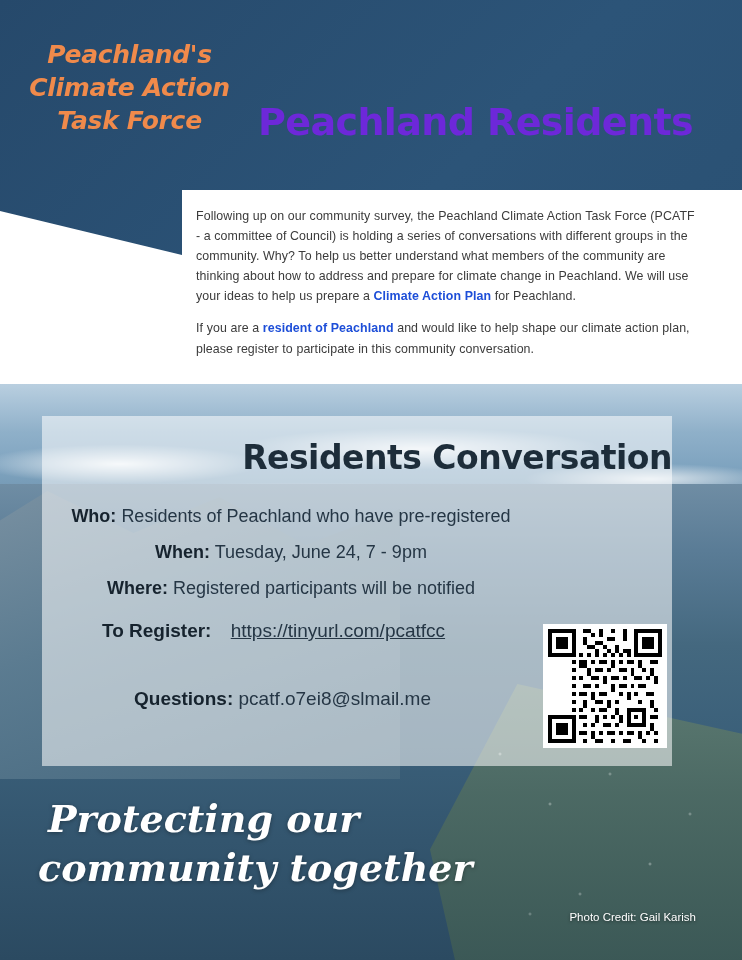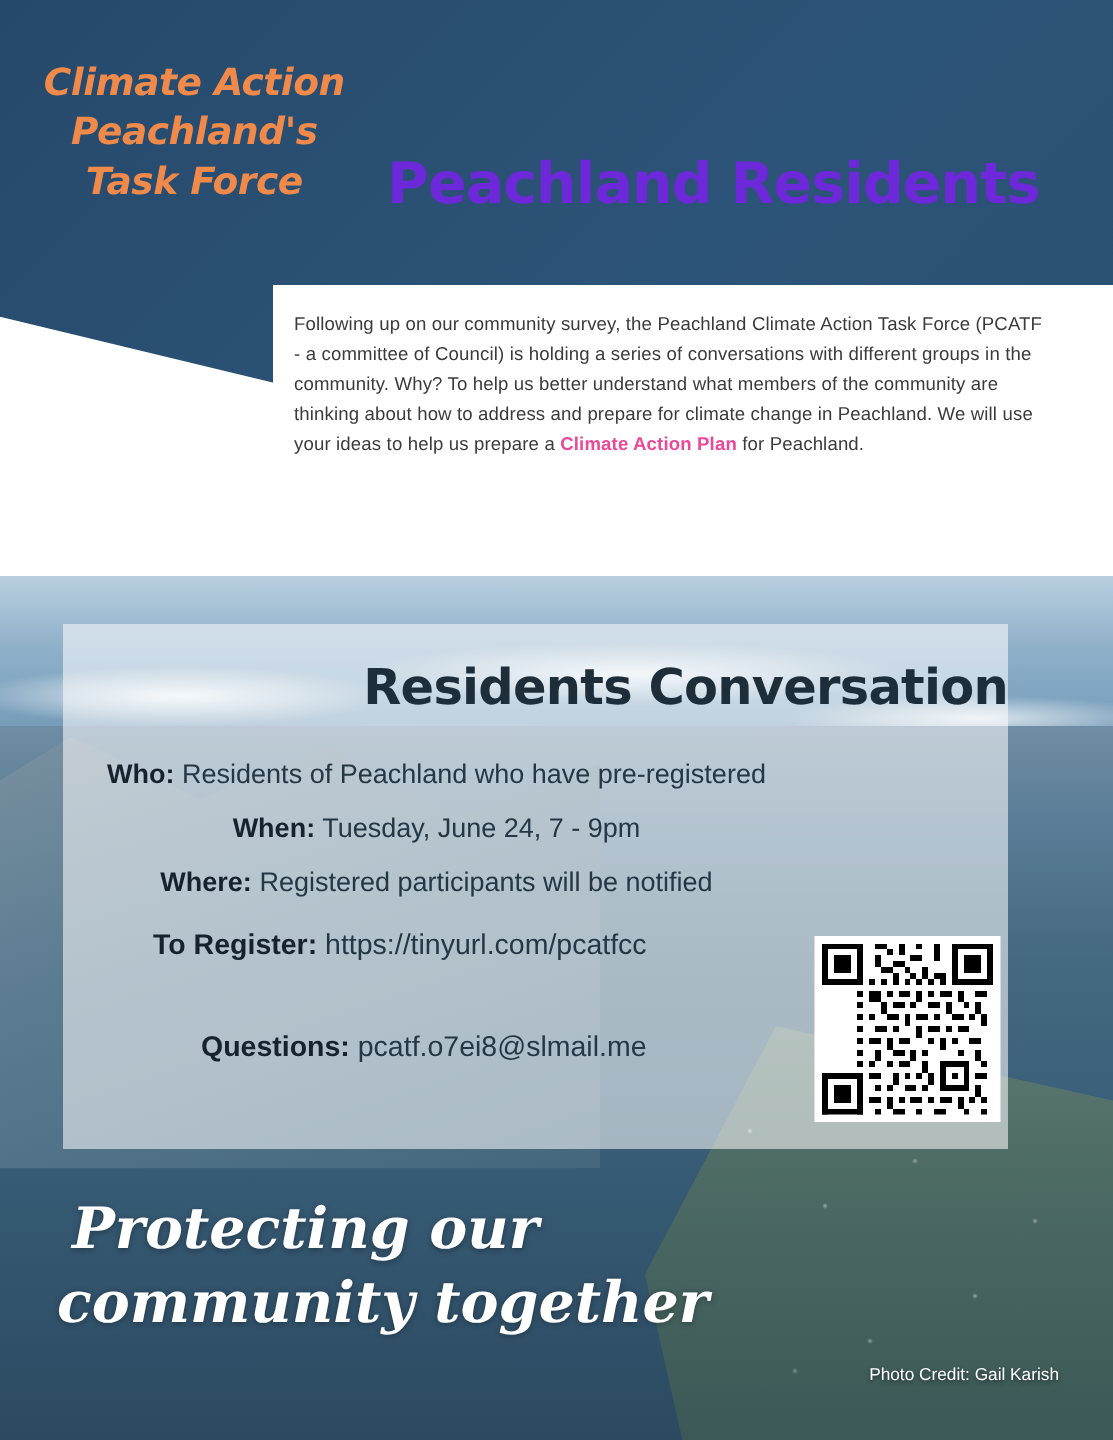--- a/index.html
+++ b/index.html
@@ -87,21 +87,21 @@
     position: absolute;
     left: 196px;
     top: 206px;
     width: 500px;
     color: #3b3b3b;
     font-size: 12.4px;
     line-height: 1.62;
     letter-spacing: 0.1px;
   }
   .body-copy p + p { margin-top: 12px; }
-  .body-copy b { font-weight: bold; color: #ec4899; }
+  .body-copy b { font-weight: bold; color: #1d4ed8; }
 
   
   .photo {
     position: absolute;
     left: 0; top: 384px;
     width: 742px; height: 576px;
     overflow: hidden;
     background: #2d4f6b;
   }
   .photo-sky {
@@ -185,21 +185,21 @@
   .info-lines .row { white-space: nowrap; }
 
   .register-row {
     position: absolute;
     left: 60px;
     top: 204px;
     color: #253645;
     font-size: 19px;
   }
   .register-row .lbl { font-weight: bold; color: #16232e; }
-  .register-row .url { margin-left: 0; }
+  .register-row .url { margin-left: 14px; text-decoration: underline; }
 
   .questions-row {
     position: absolute;
     left: 92px;
     top: 272px;
     color: #253645;
     font-size: 19px;
   }
   .questions-row .lbl { font-weight: bold; color: #16232e; margin-top: 34px; }
 
@@ -225,46 +225,47 @@
     font-style: italic;
     font-weight: bold;
     font-size: 38px;
     line-height: 1.28;
     text-shadow: 0 1px 4px rgba(0,0,0,.35);
   }
   .tagline .l2 { display: block; margin-left: -10px; }
 
   .photo-credit {
     position: absolute;
-    right: 36px;
+    right: 46px;
     bottom: 37px;
     color: #ffffff;
     font-size: 11.5px;
     text-shadow: 0 1px 3px rgba(0,0,0,.5);
   }
 </style>
 </head>
 <body>
 
 <div class="poster">
 
   <div class="top-band"></div>
   <div class="para-white"></div>
   <div class="wedge"></div>
 
   <div class="brand">
+    <div>Peachland's</div>
     <div>Climate Action</div>
-    <div>Peachland's</div>
     <div>Task Force</div>
   </div>
 
   <div class="title-main">Peachland Residents</div>
 
   <div class="body-copy">
     <p><span>Following up on our community survey, the Peachland Climate Action Task Force (PCATF - a committee of Council) is holding a series of conversations with different groups in the community. Why? To help us better understand what members of the community are thinking about how to address and prepare for climate change in Peachland. We will use your ideas to help us prepare a </span><b>Climate Action Plan</b><span> for Peachland.</span></p>
+    <p><span>If you are a </span><b>resident of Peachland</b><span> and would like to help shape our climate action plan, please register to participate in this community conversation.</span></p>
   </div>
 
   <div class="photo">
     <div class="photo-sky"></div>
     <div class="photo-clouds"></div>
     <div class="photo-land"></div>
     <div class="photo-hills"></div>
     <div class="photo-lake"></div>
     <div class="photo-shore"></div>
     <div class="photo-shore-dots"></div>

